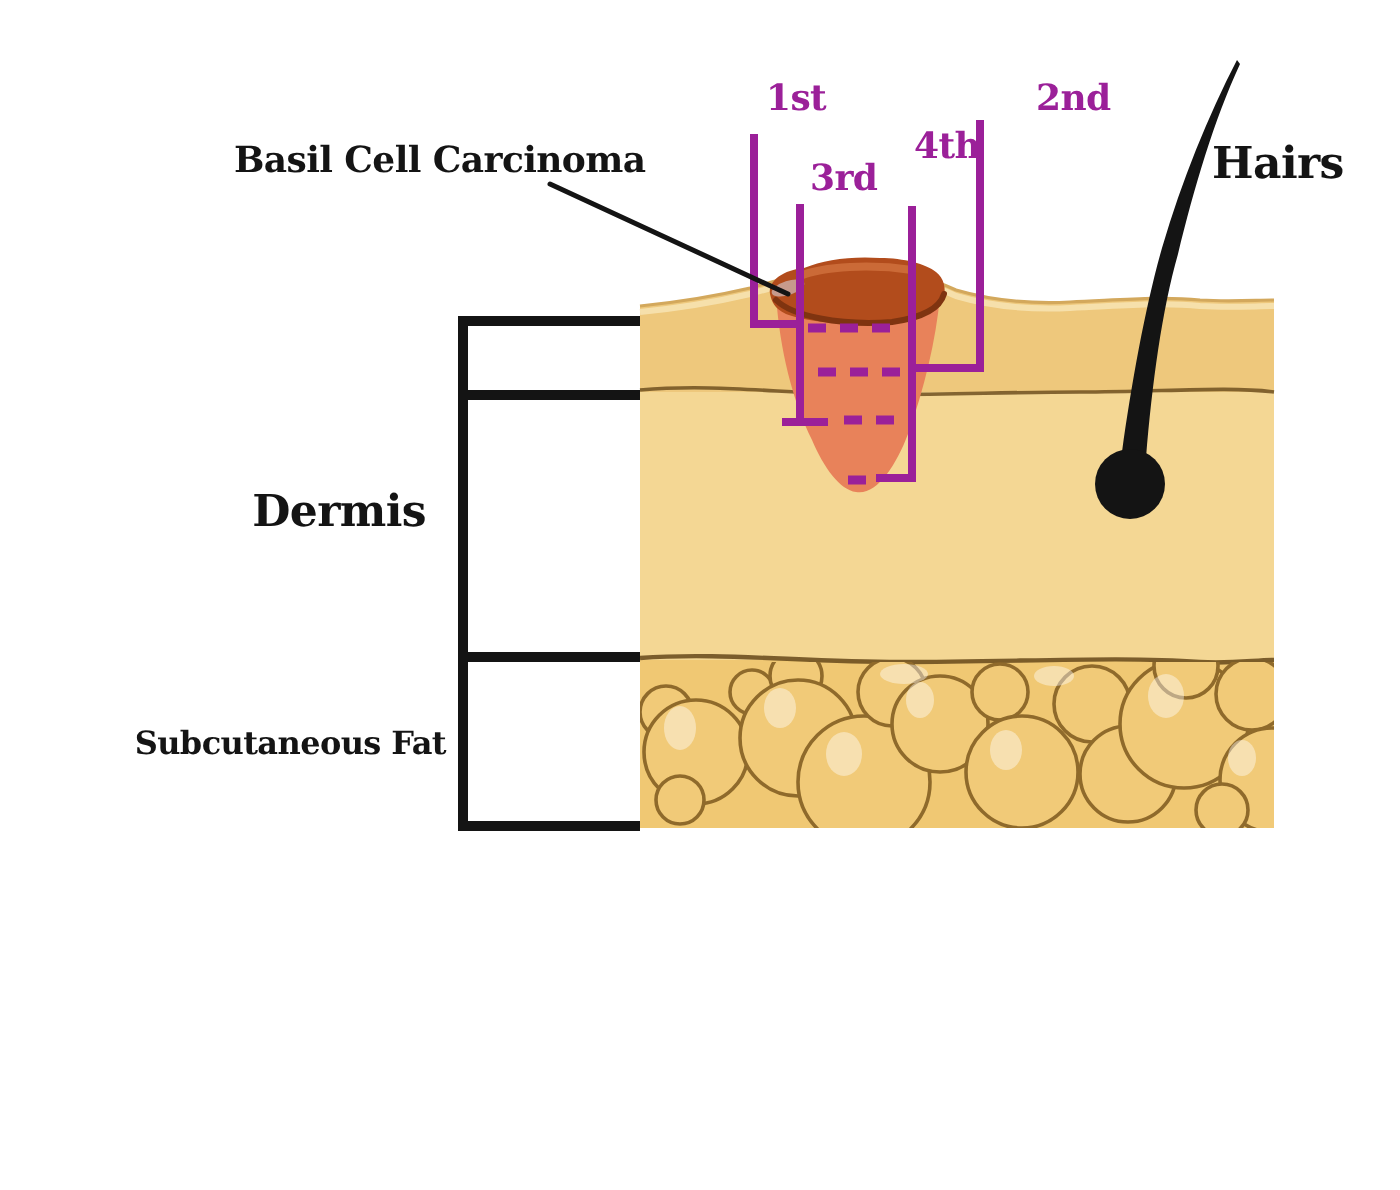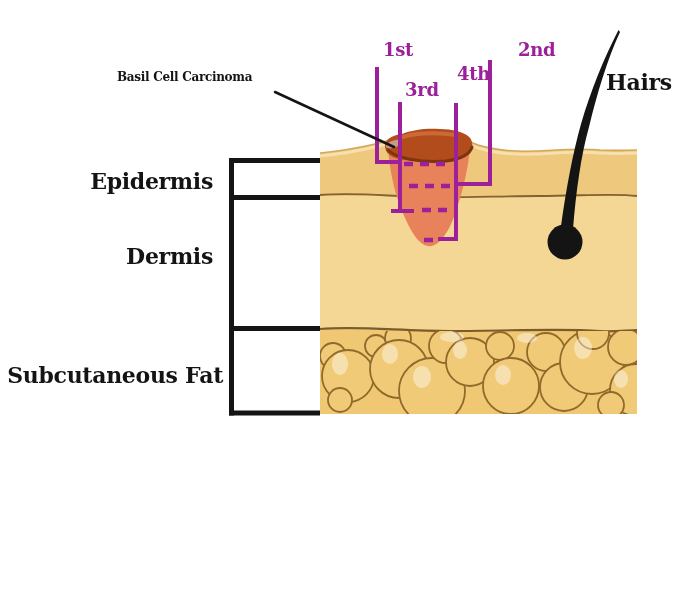--- a/index.html
+++ b/index.html
@@ -13,21 +13,21 @@
   #art{position:absolute;left:0;top:0;}
   .lbl{
     position:absolute;
     font-weight:bold;
     white-space:nowrap;
     letter-spacing:-0.3px;
     line-height:1.1;
     color:var(--ink);
   }
   .lbl.ink{color:var(--ink);font-size:22px;}
-  .lbl.title{font-size:12px;}
+  .lbl.title{font-size:18px;}
   .lbl.purple{color:var(--purple);font-size:18px;margin-left:20px;}
   
   .f-epidermis{fill:var(--epidermis);}
   .f-dermis{fill:var(--dermis);}
   .f-fat{fill:var(--fat);}
   .f-bubble{fill:var(--bubble-fill);stroke:var(--bubble-outline);stroke-width:1.8;}
   .f-highlight{fill:#ffffff;opacity:0.42;}
   .s-topedge{fill:none;stroke:var(--skin-outline);stroke-width:1.6;}
   .s-toplight{fill:none;stroke:var(--skin-toplight);stroke-width:3;opacity:.85;}
   .s-boundary{fill:none;stroke:var(--boundary);stroke-width:1.8;opacity:.85;}
@@ -149,25 +149,24 @@
       <circle class="f-hair" cx="565" cy="242" r="17.5"></circle>
     </g>
 
     <line class="s-leader" x1="275" y1="92" x2="394" y2="147"></line>
   </svg>
 
   <div class="lbl ink title" style="left:117px;top:71px;">Basil Cell Carcinoma</div>
 
   <div class="lbl ink" style="left:606px;top:70px;">Hairs</div>
 
-  <div class="lbl ink" style="right:487px;top:169px;">Epidermis</div>
 
   <div class="lbl ink" style="right:487px;top:244px;">Dermis</div>
 
-  <div class="lbl ink" style="right:477px;top:363px;font-size:22px;">Subcutaneous Fat</div>
+  <div class="lbl ink" style="right:477px;top:363px;font-size:16px;">Subcutaneous Fat</div>
 
   <div class="lbl purple" style="left:363px;top:40px;">1st</div>
 
   <div class="lbl purple" style="left:498px;top:40px;">2nd</div>
 
   <div class="lbl purple" style="left:385px;top:80px;">3rd</div>
 
   <div class="lbl purple" style="left:437px;top:64px;">4th</div>
 </div>
 

